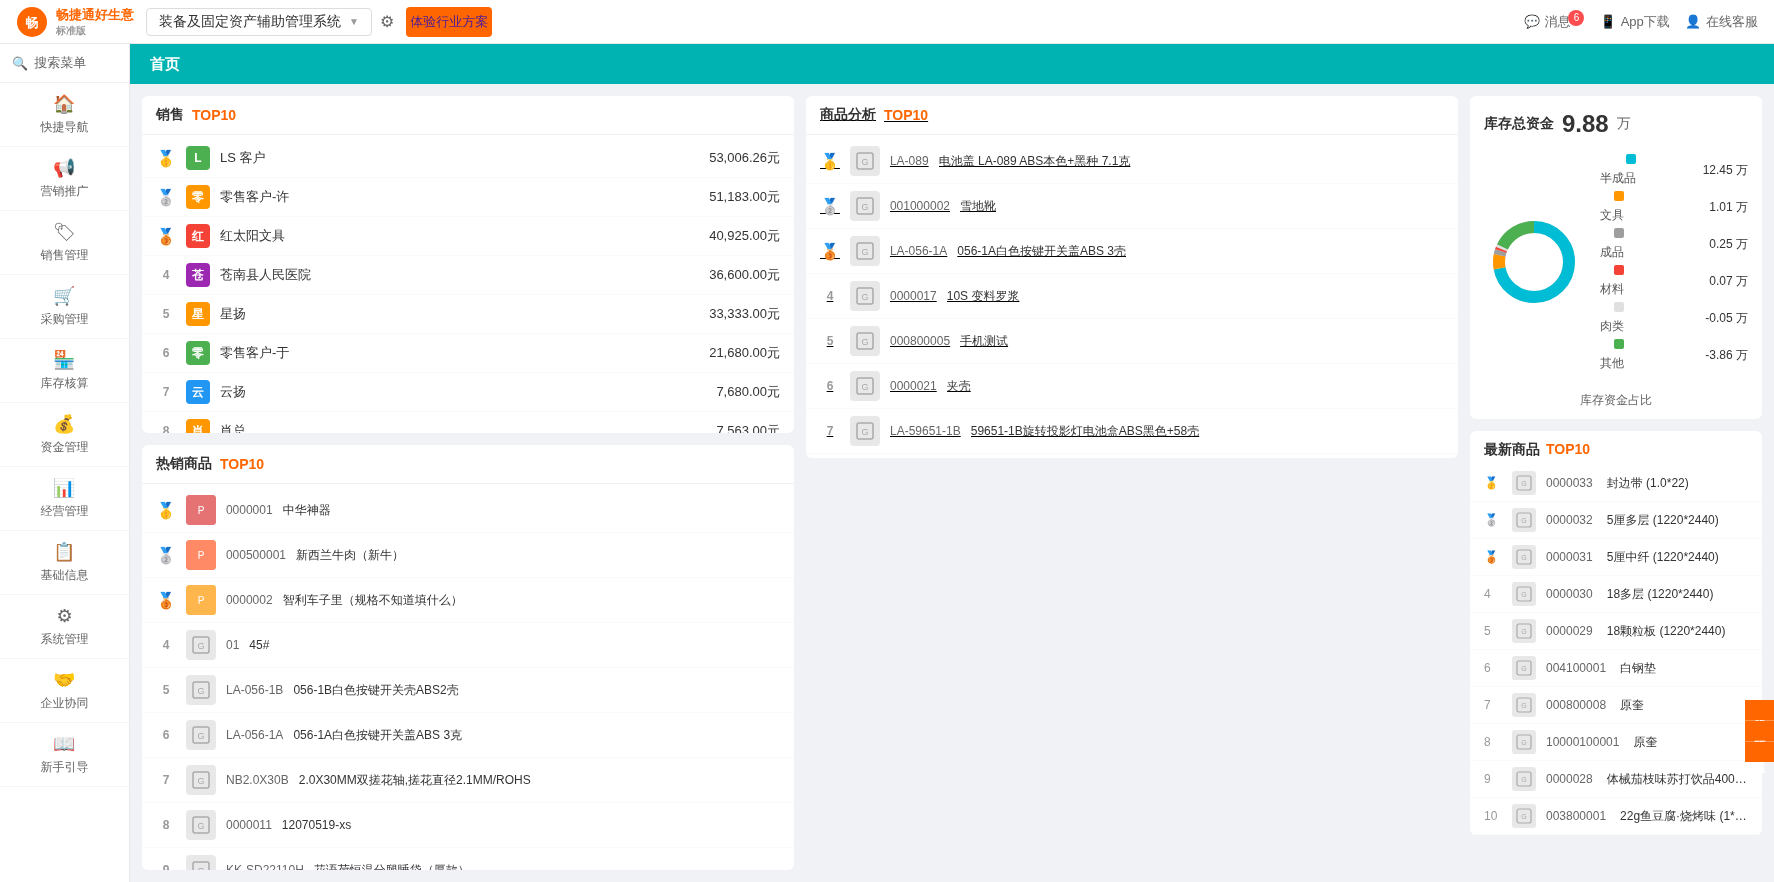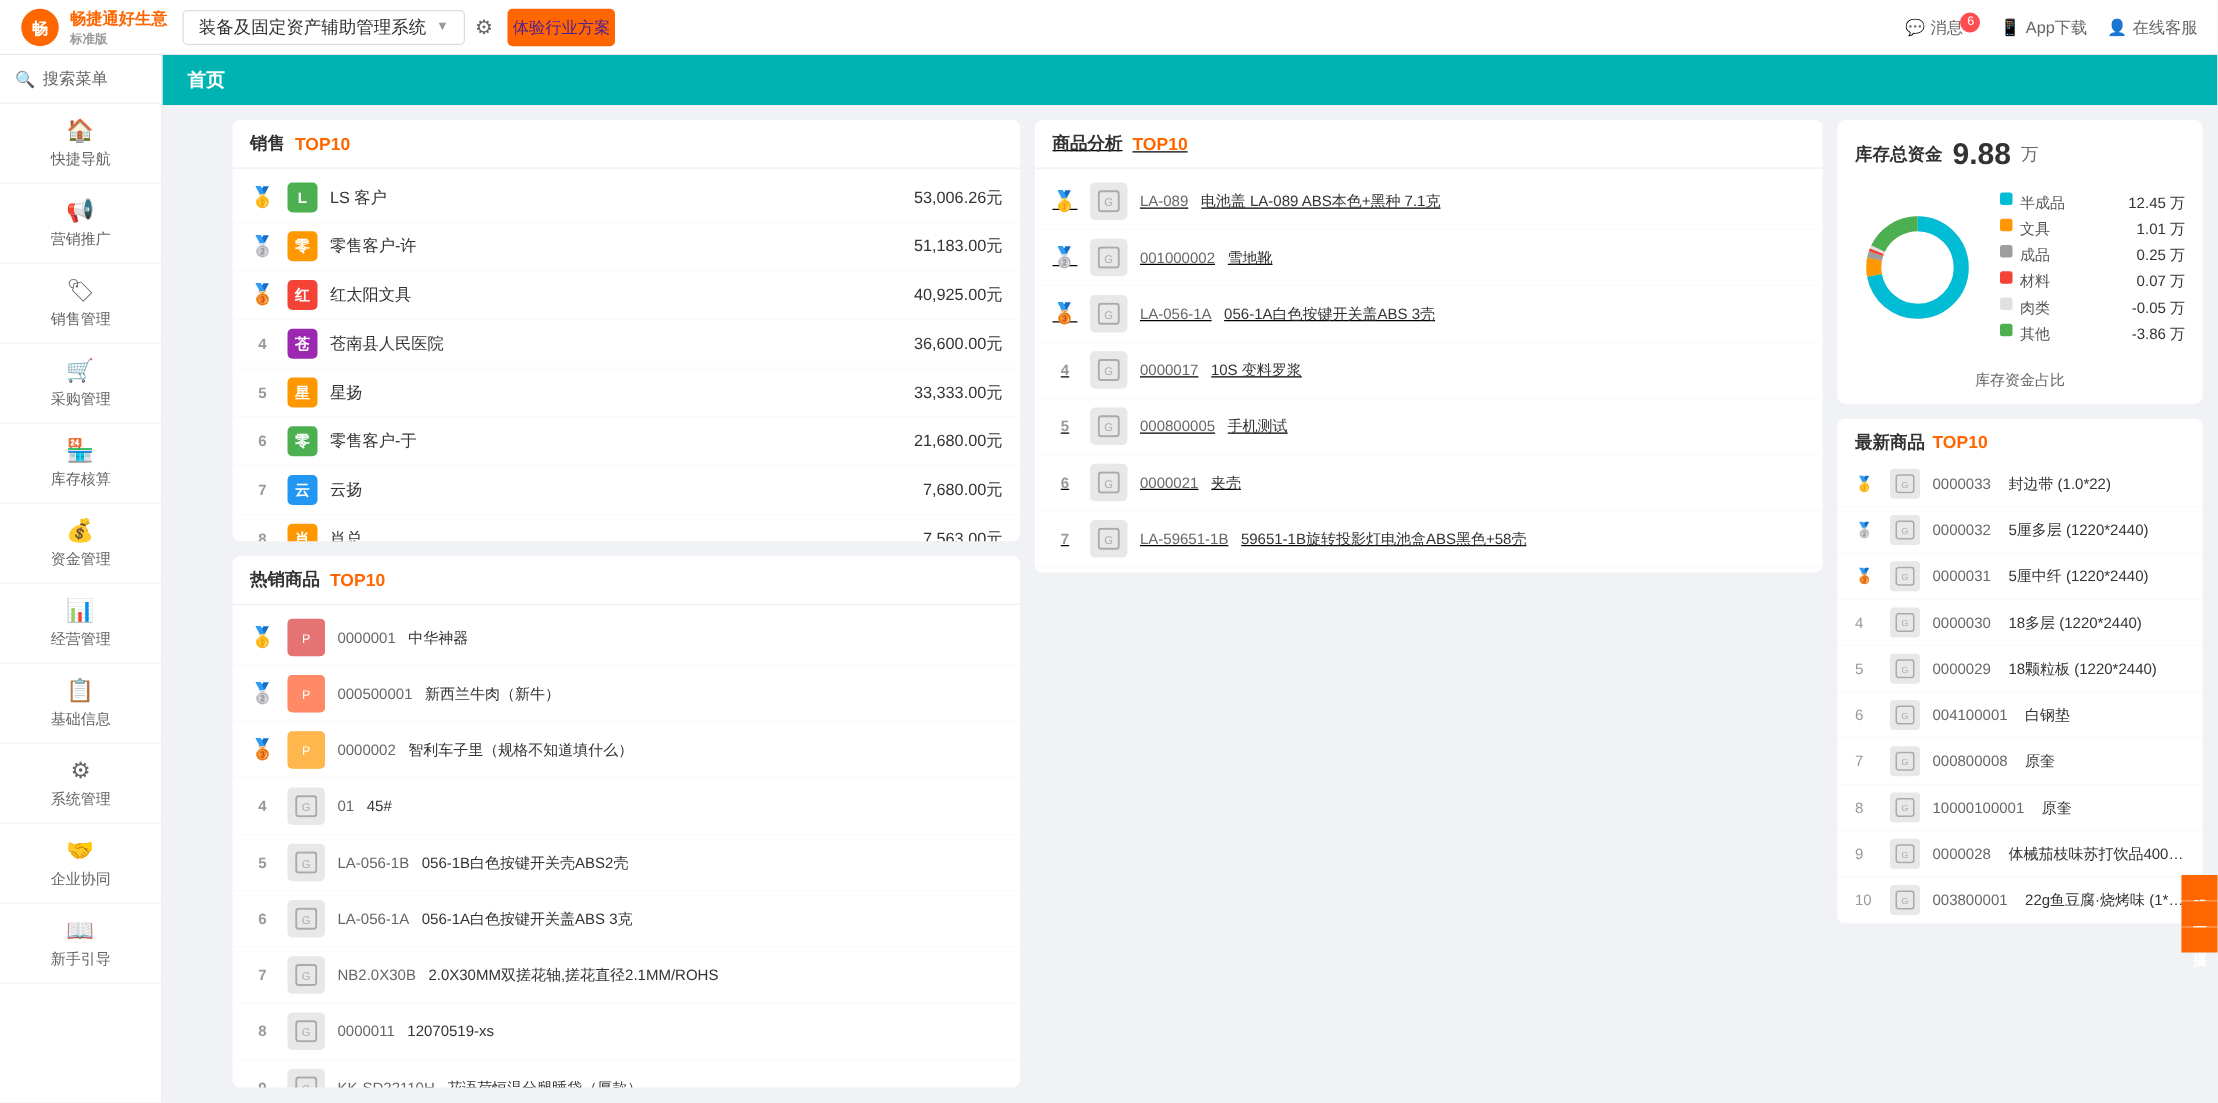--- a/index.html
+++ b/index.html
@@ -156,21 +156,20 @@
       gap: 12px;
     }
 
     
     .col-left {
       flex: 1.1;
       display: flex;
       flex-direction: column;
       gap: 12px;
       min-width: 0;
-      margin-left: 44px;
     }
 
     
     .col-mid {
       flex: 1.1;
       display: flex;
       flex-direction: column;
       gap: 12px;
       min-width: 0;
       text-decoration: underline;
@@ -301,21 +300,21 @@
     .donut-container { flex-shrink: 0; }
     .legend { flex: 1; display: flex; flex-direction: column; gap: 4px; }
     .legend-item {
       display: flex;
       align-items: center;
       gap: 6px;
       font-size: 12px;
       color: #555;
       justify-content: space-between;
     }
-    .legend-left { display: flex; align-items: flex-start; gap: 6px; }
+    .legend-left { display: flex; align-items: flex-end; gap: 6px; flex-direction: column; }
     .legend-dot {
       width: 10px;
       height: 10px;
       border-radius: 2px;
       flex-shrink: 0;
     }
     .legend-value { font-size: 12px; color: #333; }
     .inventory-footer {
       padding: 6px 14px 10px;
       font-size: 12px;

